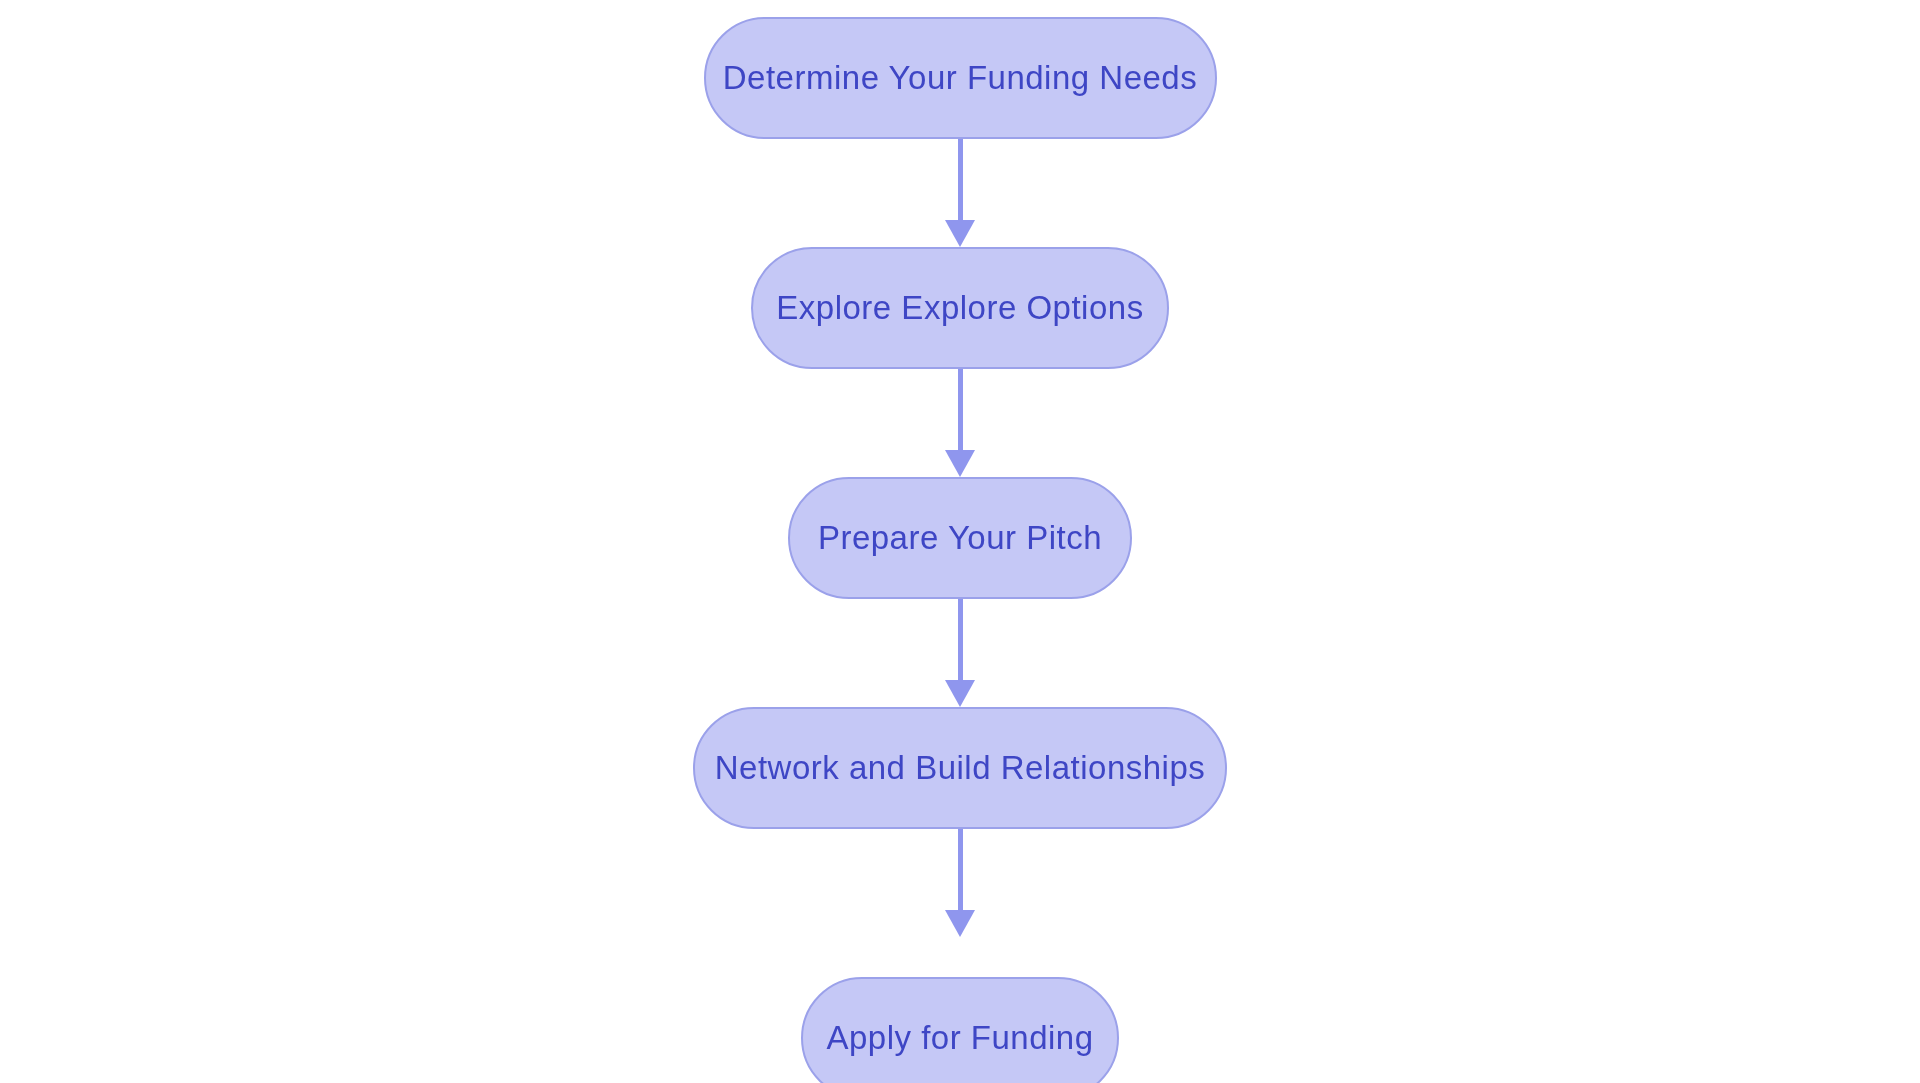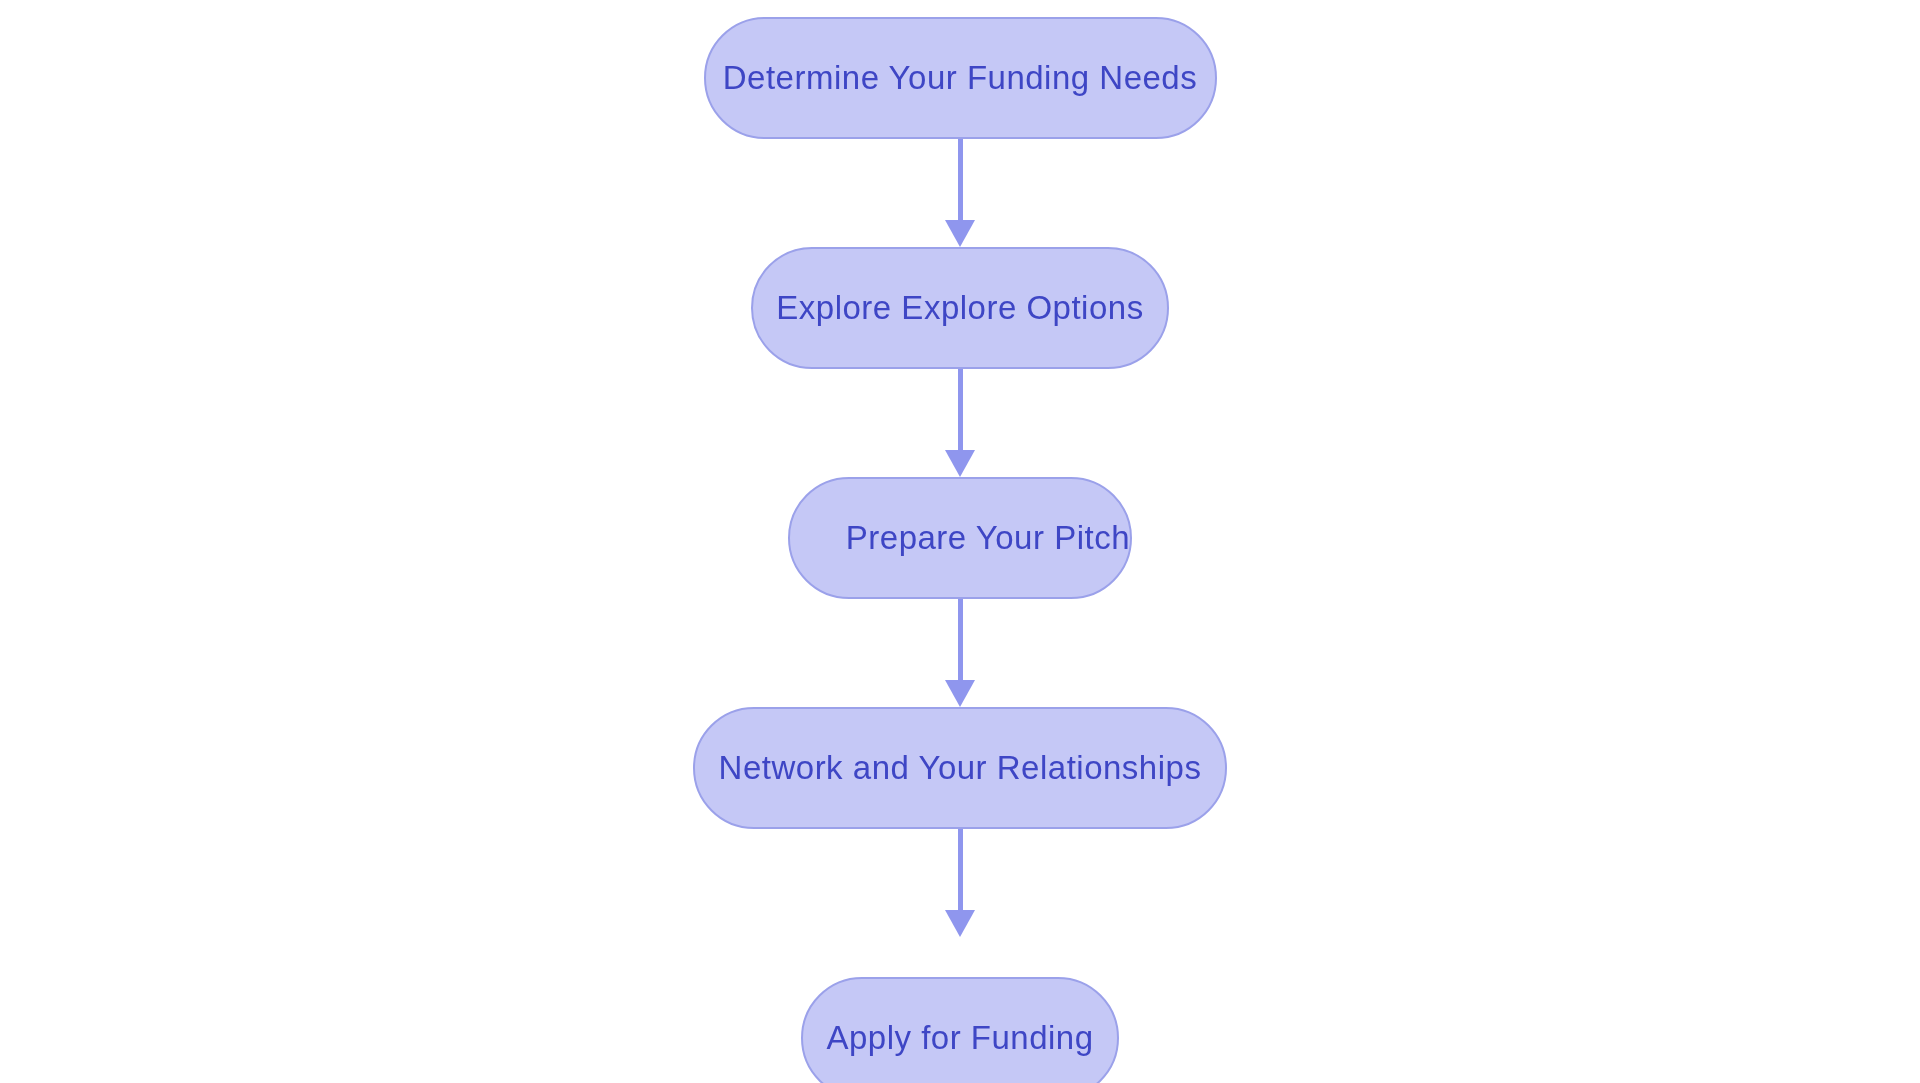--- a/index.html
+++ b/index.html
@@ -35,21 +35,21 @@
     justify-content: center;
     color: #3E46C5;
     font-size: 33px;
     font-weight: 500;
     letter-spacing: 0.5px;
     text-align: center;
     white-space: nowrap;
   }
   .node-1 { width: 513px; }
   .node-2 { width: 418px; }
-  .node-3 { width: 344px; justify-content: flex-end; }
+  .node-3 { width: 344px; }
   .node-4 { width: 534px; }
   .node-5 { width: 318px; margin-top: 40px; }
   .arrow {
     height: 108px;
     display: flex;
     flex-direction: column;
     align-items: center;
   }
   .arrow-shaft {
     width: 5px;
@@ -91,21 +91,21 @@
     <div class="node node-3">
       <span>Prepare Your Pitch</span>
     </div>
 
     <div class="arrow">
       <div class="arrow-shaft"></div>
       <div class="arrow-head"></div>
     </div>
 
     <div class="node node-4">
-      <span>Network and Your Relationships</span>
+      <span>Network and Build Relationships</span>
     </div>
 
     <div class="arrow">
       <div class="arrow-shaft"></div>
       <div class="arrow-head"></div>
     </div>
 
     <div class="node node-5">
       <span>Apply for Funding</span>
     </div>

